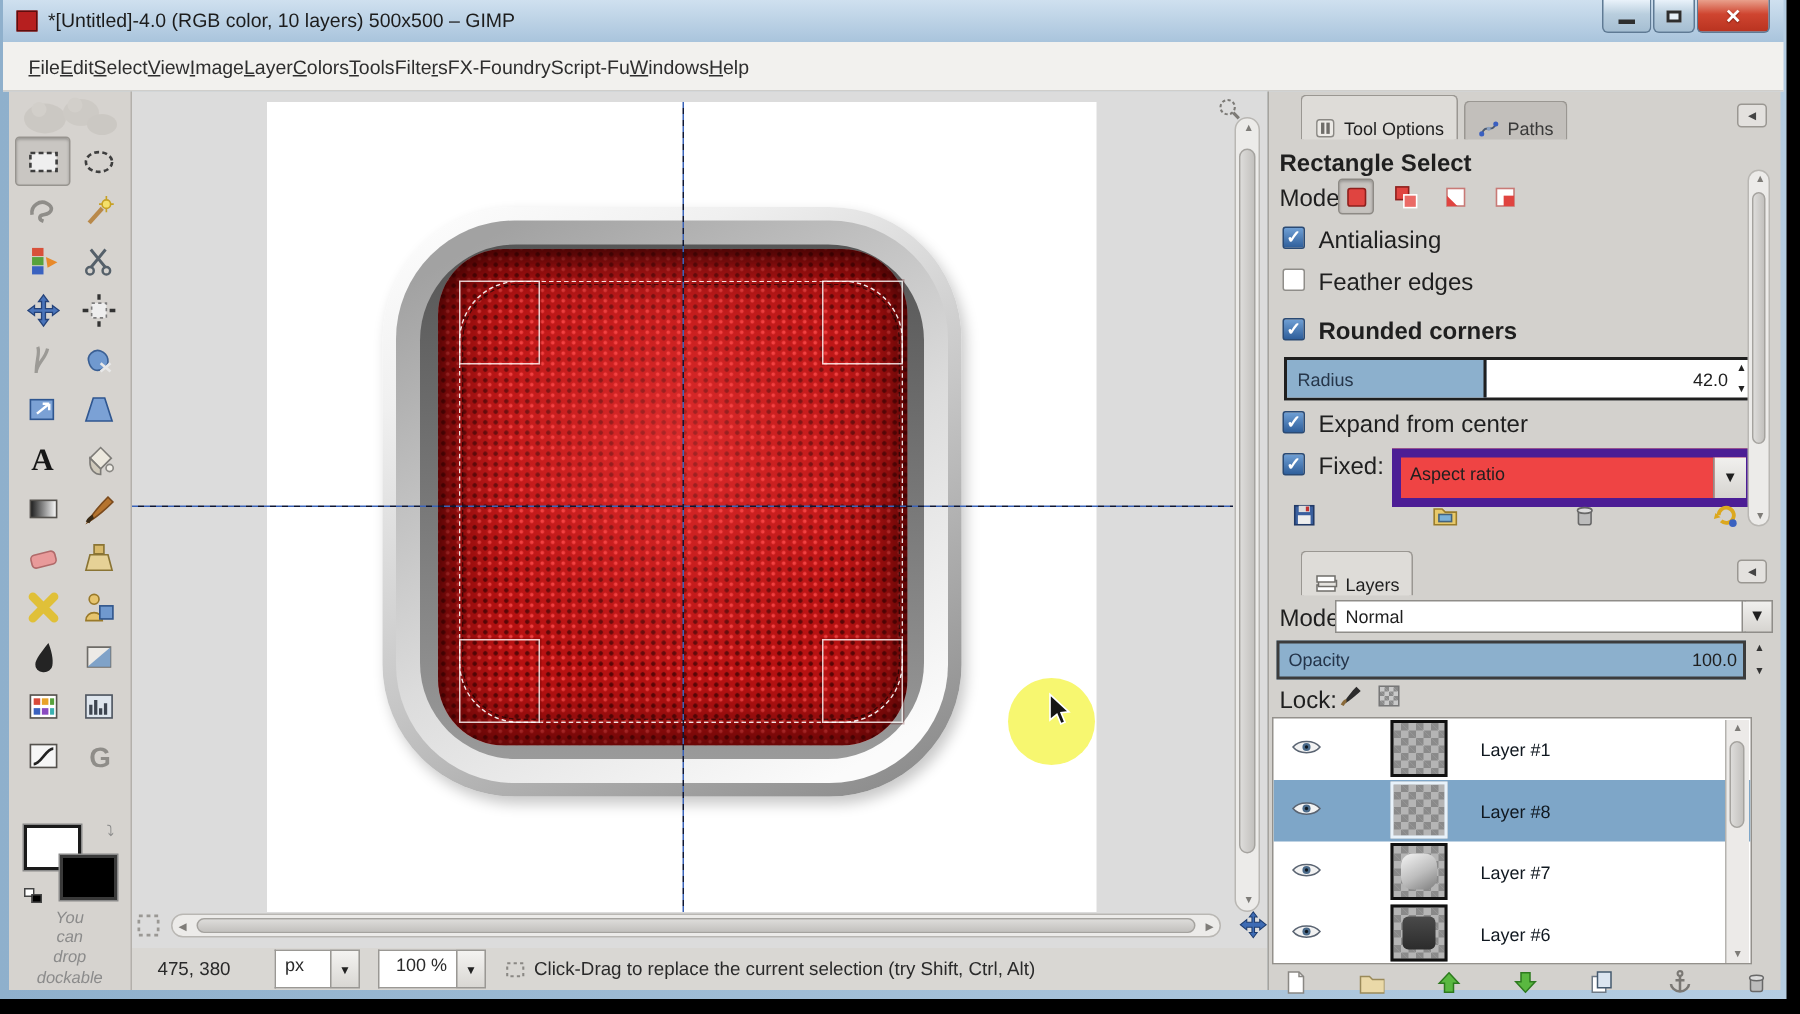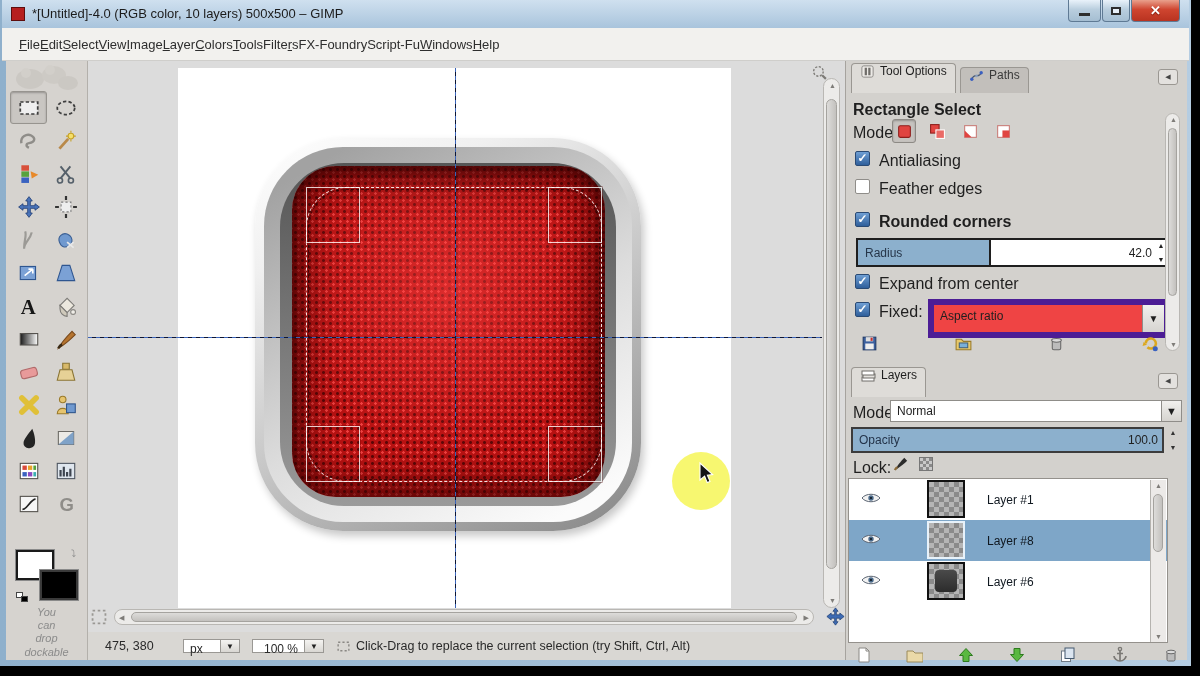--- a/index.html
+++ b/index.html
@@ -102,34 +102,34 @@
                     background:linear-gradient(#dddcda,#c3c1be); border:1px solid #a5a39f; border-radius:6px; }
   .sb-arrow { position:absolute; font-size:7px; color:#7e7c78; }
   #quickmask { position:absolute; left:2px; top:547px; }
   #pan-icon { position:absolute; left:738px; top:546px; }
   #pan-icon svg { width:19px; height:19px; }
 
   
   #statusbar { position:absolute; left:88px; top:632px; width:757px; height:28px; background:#d9d7d3;
                display:flex; align-items:center; font-size:12.5px; color:#2a2a2a; }
   #pos-label { margin-left:17px; width:62px; }
-  .combo { display:flex; height:14px; }
+  .combo { display:flex; height:26px; }
   .combo .val { background:#fff; border:1px solid #9a9894; border-right:none; padding:2px 6px; font-size:12px; }
   .combo .dd { width:20px; background:linear-gradient(#f4f3f1,#d9d7d3); border:1px solid #9a9894;
                display:flex; align-items:center; justify-content:center; font-size:8px; color:#222; }
   #unit-combo { margin-left:16px; } #unit-combo .val { width:37px; }
   #zoom-combo { margin-left:12px; } #zoom-combo .val { width:52px; text-align:right; }
   #status-msg-icon { margin-left:12px; }
   #status-message { margin-left:5px; white-space:nowrap; }
 
   
   #dock { position:absolute; left:845px; top:61px; width:342px; height:599px; background:#d3d1cd;
           border-left:1px solid #a6a39e; font-size:12px; color:#1f1f1f; }
-  .tab { position:absolute; height:30px; display:flex; align-items:flex-start; gap:5px; padding:0 8px;
-         border:1px solid #9a9792; border-bottom:none; border-radius:4px 4px 0 0; font-size:12px; }
+  .tab { position:absolute; height:30px; display:flex; align-items:flex-end; gap:5px; padding:0 8px;
+         border:1px solid #9a9792; border-bottom:none; border-radius:4px 4px 0 0; font-size:12px;margin-left:16px; }
   .tab.active { background:#dedcd8; }
   .tab.inactive { background:#c2bfbb; height:26px; top:6px !important; color:#3a3a3a; }
   .dock-arrow { position:absolute; width:20px; height:16px; background:#e3e1de; border:1px solid #9a9792;
                 border-radius:3px; font-size:7px; color:#444; display:flex; align-items:center; justify-content:center; }
   .checkbox { position:absolute; width:15px; height:15px; background:#fff; border:1px solid #8f8d89;
               border-radius:2px; color:#fff; font-size:12px; font-weight:bold; line-height:13px; text-align:center; }
   .checkbox.on { background:linear-gradient(#6f9fd4,#2f5f9b); border-color:#2a4a74; }
   .optlabel { position:absolute; font-size:16px; }
   .bold { font-weight:bold; }
 
@@ -646,20 +646,29 @@
             </svg></span>
           <div class="thumb checker"></div>
           <span class="lname">Layer #8</span>
         </div>
         <div class="layer-row">
           <span class="eye"><svg viewBox="0 0 20 12" width="20" height="12">
               <path d="M1 6 C5 1 15 1 19 6 C15 11 5 11 1 6Z" fill="#f2f2f2" stroke="#5a6472"></path>
               <circle cx="10" cy="6" r="2.7" fill="#4a6a8a"></circle>
               <circle cx="10" cy="6" r="1.1" fill="#101820"></circle>
             </svg></span>
+          <div class="thumb bezel"></div>
+          <span class="lname">Layer #7</span>
+        </div>
+        <div class="layer-row">
+          <span class="eye"><svg viewBox="0 0 20 12" width="20" height="12">
+              <path d="M1 6 C5 1 15 1 19 6 C15 11 5 11 1 6Z" fill="#f2f2f2" stroke="#5a6472"></path>
+              <circle cx="10" cy="6" r="2.7" fill="#4a6a8a"></circle>
+              <circle cx="10" cy="6" r="1.1" fill="#101820"></circle>
+            </svg></span>
           <div class="thumb dark"></div>
           <span class="lname">Layer #6</span>
         </div>
         <div id="ll-scroll">
         <span class="sb-arrow" style="left:4px; top:2px;">▲</span>
         <div class="thumb2"></div>
         <span class="sb-arrow" style="left:4px; bottom:2px;">▼</span>
       </div>
     </div>
 

